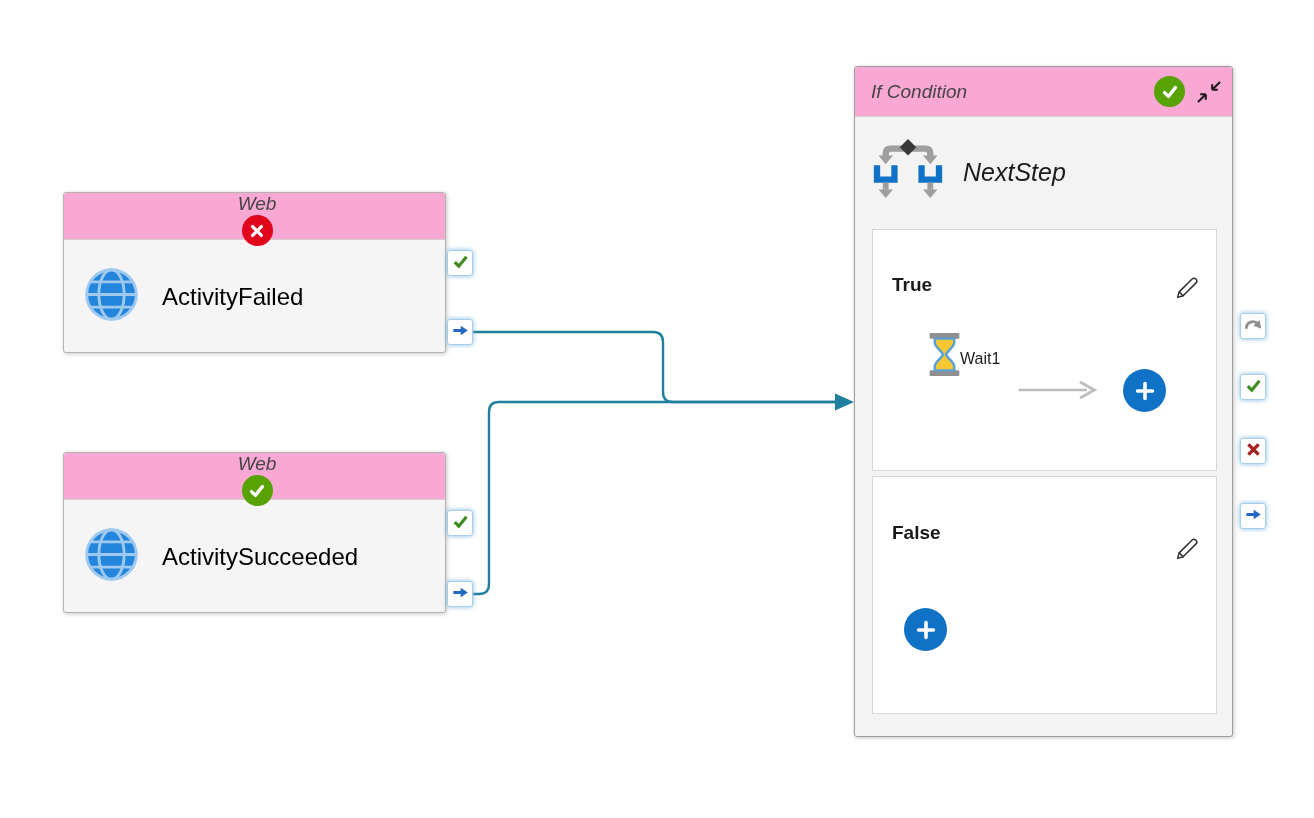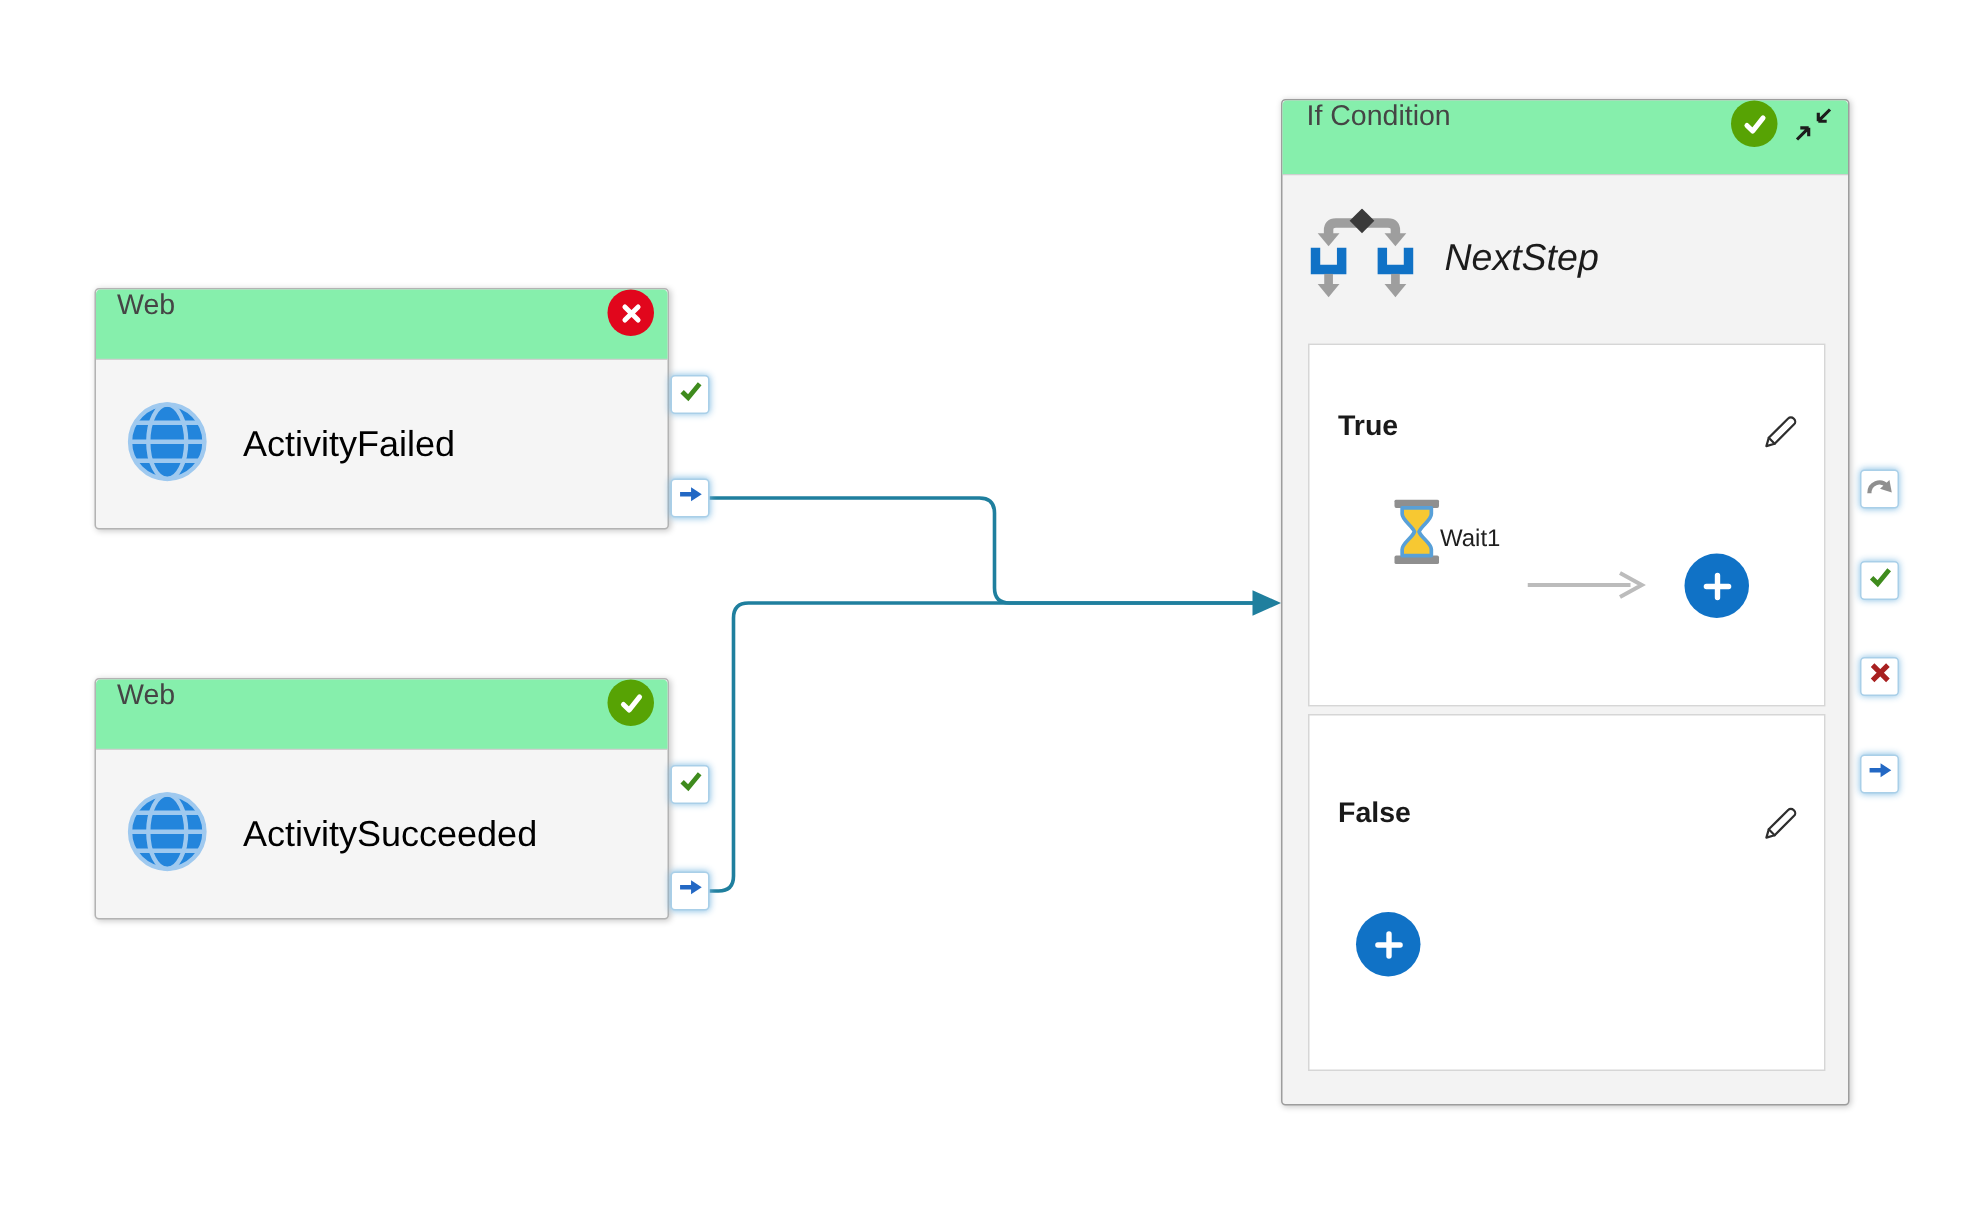--- a/index.html
+++ b/index.html
@@ -7,29 +7,29 @@
   body { font-family:"Liberation Sans", sans-serif; }
   #canvas { position:relative; width:1314px; height:818px; background:#ffffff; overflow:hidden; }
 
   
   #connector-layer { position:absolute; left:0; top:0; width:1314px; height:818px; pointer-events:none; }
   #connector-layer path, #connector-layer polygon { pointer-events:auto; }
 
   
   .node { position:absolute; background:#f5f5f5; border:1px solid #b3b3b3; border-radius:3px;
           box-shadow:1px 1px 4px rgba(0,0,0,0.22); }
-  .node-header { background:#86efac; border-bottom:1px solid #cfcfcf; border-radius:3px 3px 0 0;
-                 display:flex; align-items:flex-start; justify-content:space-between; }
+  .node-header { background:#f9a8d4; border-bottom:1px solid #cfcfcf; border-radius:3px 3px 0 0;
+                 display:flex; align-items:center; justify-content:space-between;font-style:italic; }
   .node-type { color:#454545; font-size:19px; }
   .badge { border-radius:50%; display:flex; align-items:center; justify-content:center; flex:0 0 auto; }
   .badge-green { background:#57a304; }
   .badge-red { background:#e1061c; }
 
   .web-node { left:63px; width:383px; height:161px; }
-  .web-node .node-header { height:47px; padding:0 9px 0 14px; }
+  .web-node .node-header { height:47px; padding:0 9px 0 14px;flex-direction:column; }
   .web-node .badge { width:31px; height:31px; }
   .web-body { display:flex; align-items:center; height:113px; padding-left:21px; }
   .web-name { font-size:24px; color:#000000; margin-left:24px; white-space:nowrap; }
 
   
   #if-node { left:854px; top:66px; width:379px; height:671px; background:#f3f3f3; border-color:#9d9d9d; }
   #if-node .node-header { height:50px; padding:0 10px 0 16px; }
   #if-node .badge { width:31px; height:31px; }
   .if-header-right { display:flex; align-items:center; gap:11px; }
   .collapse-btn { width:26px; height:24px; display:flex; align-items:center; justify-content:center; cursor:pointer; }
@@ -207,21 +207,21 @@
         </svg>
       </span>
       <span class="plus-btn" id="plus-true">
         <svg width="24" height="24" viewBox="0 0 24 24">
             <path d="M12,4.6 V19.4 M4.6,12 H19.4" stroke="#fff" stroke-width="3.6" stroke-linecap="round"></path>
           </svg>
       </span>
     </div>
 
     <div class="branch-box" id="branch-false">
-      <span class="branch-label" style="top:55px;">False</span>
+      <span class="branch-label" style="top:45px;">False</span>
       <span class="branch-edit" style="top:58px;">
         <svg width="27" height="27" viewBox="0 0 24 24" fill="none" stroke="#2e2e2e" stroke-width="1.3" stroke-linecap="round" stroke-linejoin="round">
           <path d="M3.2,20.8 L4.6,15.9 L16.1,4.4 C17,3.5 18.4,3.5 19.3,4.4 L19.6,4.7 C20.5,5.6 20.5,7 19.6,7.9 L8.1,19.4 L3.2,20.8 Z"></path>
           <path d="M4.6,15.9 L8.1,19.4"></path>
         </svg>
       </span>
       <span class="plus-btn" id="plus-false">
         <svg width="24" height="24" viewBox="0 0 24 24">
             <path d="M12,4.6 V19.4 M4.6,12 H19.4" stroke="#fff" stroke-width="3.6" stroke-linecap="round"></path>
           </svg>

